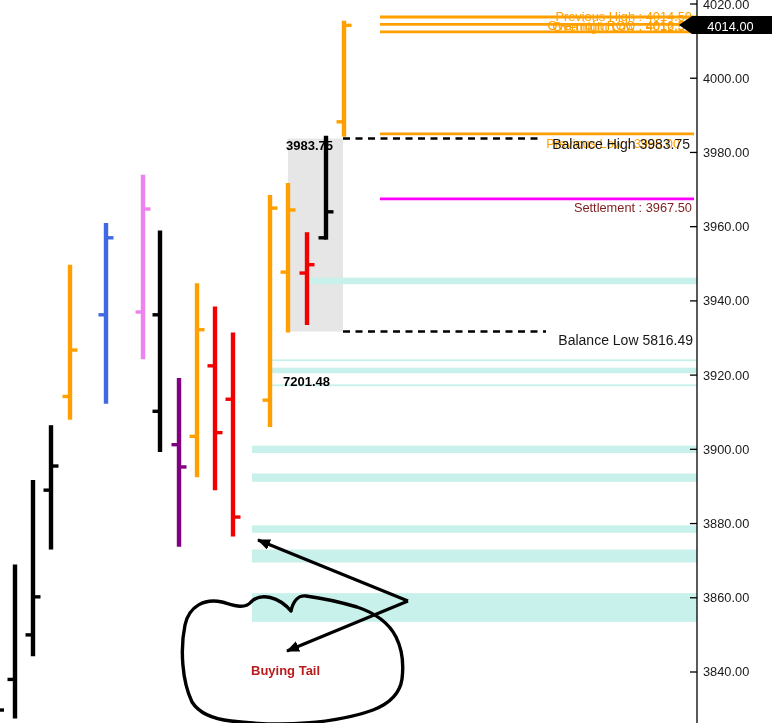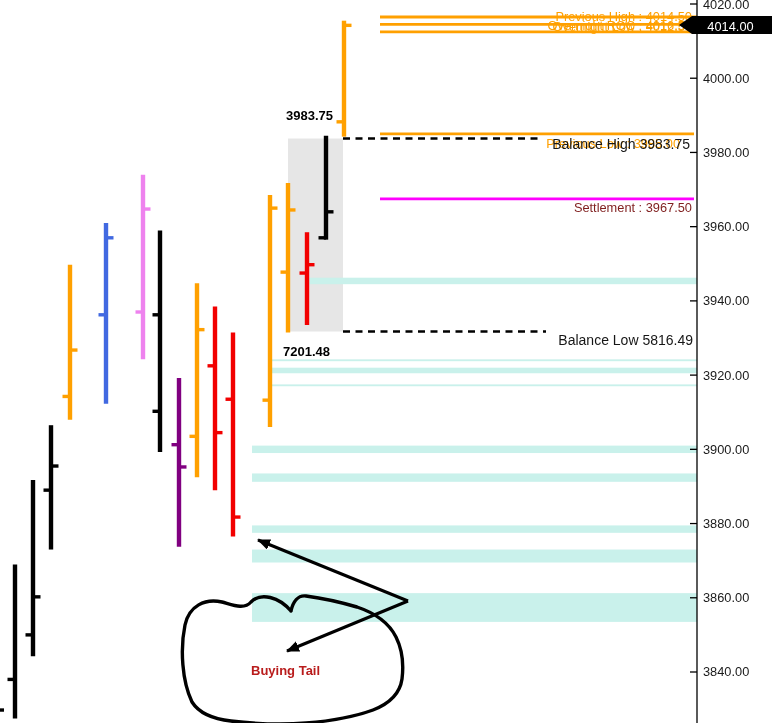--- a/index.html
+++ b/index.html
@@ -4,21 +4,21 @@
 <style>
   html,body{margin:0;padding:0;background:#fff;}
   .screen{position:relative;width:772px;height:723px;background:#fff;overflow:hidden;
           font-family:"Liberation Sans",sans-serif;padding-left:20px;}
   #chart{position:absolute;left:0;top:0;}
   .overlay{position:absolute;left:0;top:0;width:772px;height:723px;}
   .lbl{position:absolute;white-space:nowrap;line-height:1.05;}
   .lvl-orange{color:#FFA000;font-size:12.8px;}
   .lvl-magenta{color:#7f1d1d;font-size:12.8px;}
   .small-lbl{color:#161616;font-size:14px;margin-left:41px;}
-  .bold-lbl{color:#000;font-size:13px;font-weight:700;}
+  .bold-lbl{color:#000;font-size:13px;font-weight:700;margin-top:30px;}
   .green-lbl{color:#b91c1c;font-size:13px;font-weight:700;}
   .price-box{position:absolute;left:679px;top:16px;width:93px;height:18px;background:#000;
              color:#fff;font-size:12.8px;display:flex;align-items:flex-end;justify-content:center;
              padding-left:10px;box-sizing:border-box;
              clip-path:polygon(0 50%,13px 0,100% 0,100% 100%,13px 100%);}
 </style>
 </head>
 <body>
 
 <div class="screen">

